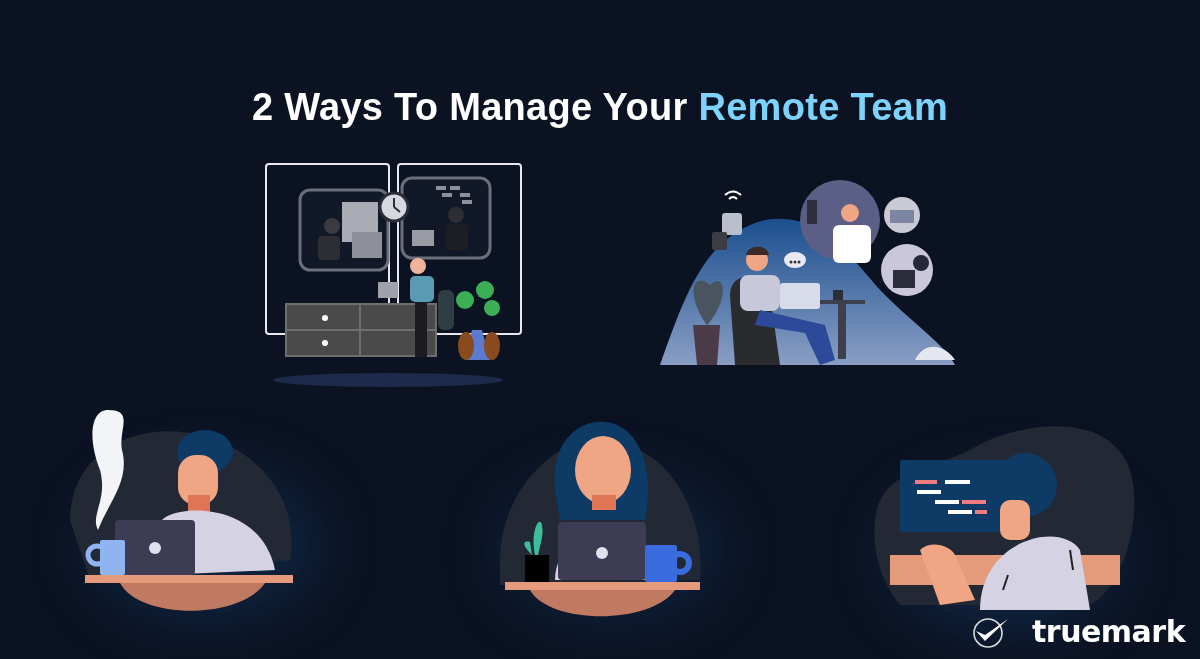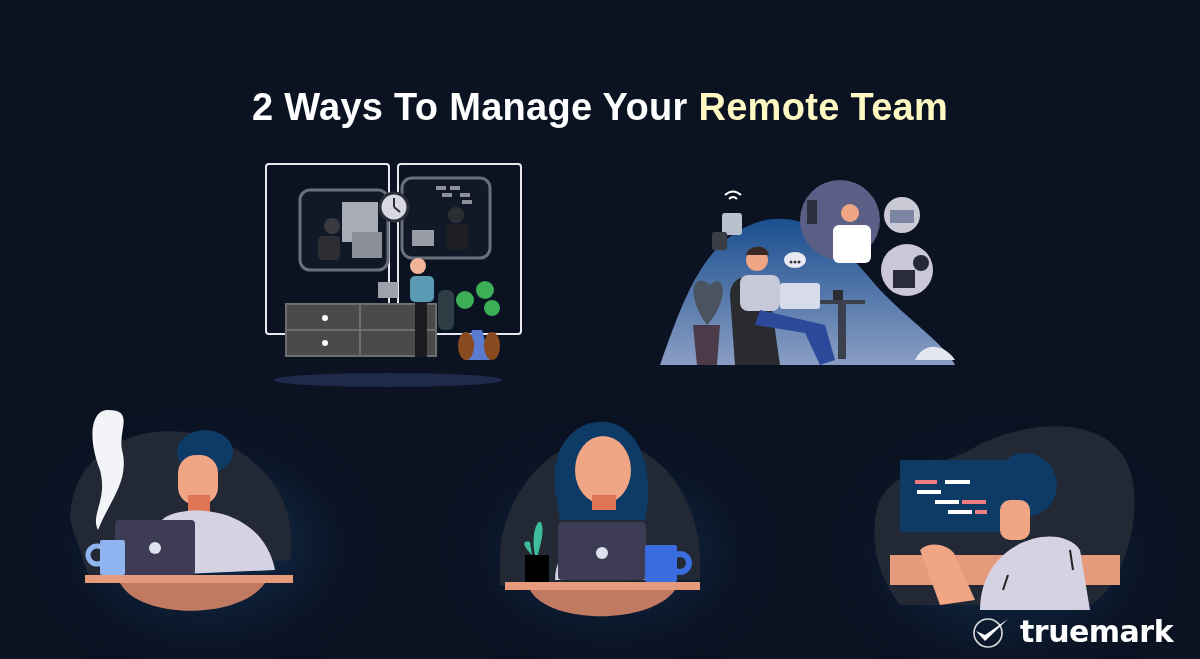--- a/index.html
+++ b/index.html
@@ -1,20 +1,20 @@
 <!DOCTYPE html>
 <html><head>
 <meta charset="utf-8">
 <style>
   html,body{margin:0;padding:0;}
   body{width:1200px;height:659px;overflow:hidden;background:#0b1222;position:relative;font-family:"Liberation Sans",sans-serif;}
   .title{position:absolute;top:86px;left:0;width:1200px;text-align:center;font-size:38px;font-weight:bold;color:#ffffff;letter-spacing:0.3px;font-family:"Liberation Sans",sans-serif;}
-  .title .accent{color:#fef9c3;margin-top:36px;}
+  .title .accent{color:#7dd3fc;margin-top:36px;}
   .illus{position:absolute;}
-  .logo{position:absolute;left:970px;top:614px;display:flex;align-items:center;gap:6px;}
+  .logo{position:absolute;left:970px;top:614px;display:flex;align-items:center;gap:18px;}
   .logo .txt{color:#ffffff;font-size:30px;font-weight:bold;font-family:"DejaVu Sans",sans-serif;letter-spacing:-0.5px;}
   .glow{position:absolute;border-radius:50%;filter:blur(30px);}
 </style>
 </head>
 <body>
 
 <div class="title">
   <span>2 Ways To Manage Your </span><span class="accent">Remote Team</span>
 </div>
 

